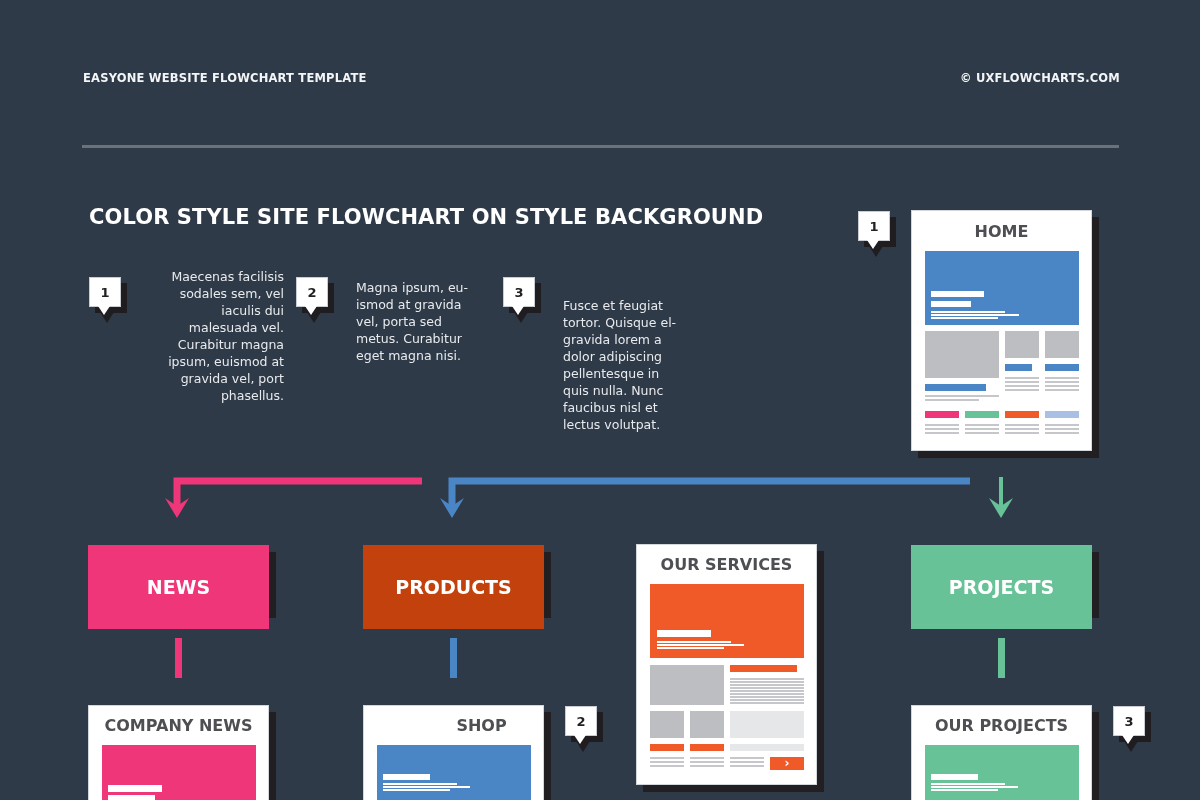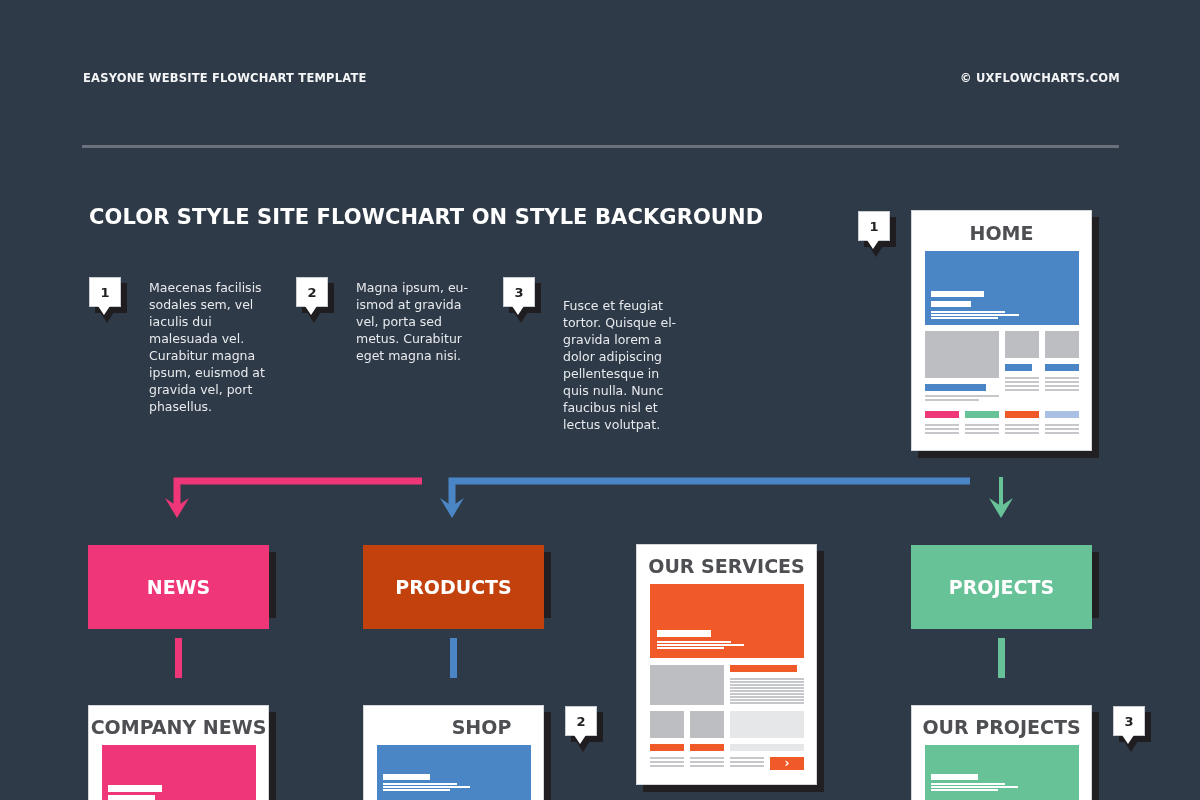--- a/index.html
+++ b/index.html
@@ -16,42 +16,42 @@
   .badge .shadow-tip { position: absolute; left: 11px; top: 35px; width: 0; height: 0; border-left: 7px solid transparent; border-right: 7px solid transparent; border-top: 11px solid #201d20; }
   .badge .box { position: absolute; left: 0; top: 0; width: 32px; height: 30px; background: #fff; border: 1px solid #c9ccd0; color: #222; font-weight: bold; font-size: 13px; display: flex; align-items: center; justify-content: center; }
   .badge .tip { position: absolute; left: 9px; top: 29px; width: 0; height: 0; border-left: 6px solid transparent; border-right: 6px solid transparent; border-top: 9px solid #fff; }
   
   .cat { width: 181px; height: 66px; }
   .cat .shadow { position: absolute; left: 7px; top: 7px; width: 181px; height: 66px; background: #221f22; }
   .cat .face { position: absolute; left: 0; top: 0; width: 181px; height: 84px; display: flex; align-items: center; justify-content: center; font-size: 19px; font-weight: bold; color: #fff; }
   
   .page-shadow { background: #221f22; }
   .page { background: #fff; border: 1px solid #d3d6da; }
-  .page-title { position: absolute; left: 0; width: 100%; text-align: center; font-size: 19px; font-weight: bold; color: #4d4f52; }
+  .page-title { position: absolute; left: 0; width: 100%; text-align: center; font-size: 16px; font-weight: bold; color: #4d4f52; }
   .blk { position: absolute; }
   .wline { position: absolute; background: #fff; }
   .gline { position: absolute; background: #c5c7ca; height: 2px; }
   .vline { position: absolute; width: 7px; height: 40px; }
 </style>
 </head>
 <body>
 
 <div class="abs hdr" style="left:83px;">EASYONE WEBSITE FLOWCHART TEMPLATE</div>
 <div class="abs hdr" style="right:80px;">© UXFLOWCHARTS.COM</div>
 <div class="abs rule"></div>
 
 <div class="abs title">COLOR STYLE SITE FLOWCHART ON STYLE BACKGROUND</div>
 
 <div class="abs badge" style="left:89px; top:277px;">
   <div class="shadow"></div>
     <div class="shadow-tip"></div>
   <div class="box">1</div>
     <div class="tip"></div>
 </div>
-<div class="abs para" style="left:149px; top:279px;">
+<div class="abs para" style="left:149px; top:268px;text-align:right;">
   <div>Maecenas facilisis</div>
     <div>sodales sem, vel</div>
     <div>iaculis dui</div>
     <div>malesuada vel.</div>
     <div>Curabitur magna</div>
     <div>ipsum, euismod at</div>
     <div>gravida vel, port</div>
     <div>phasellus.</div>
 </div>
 

